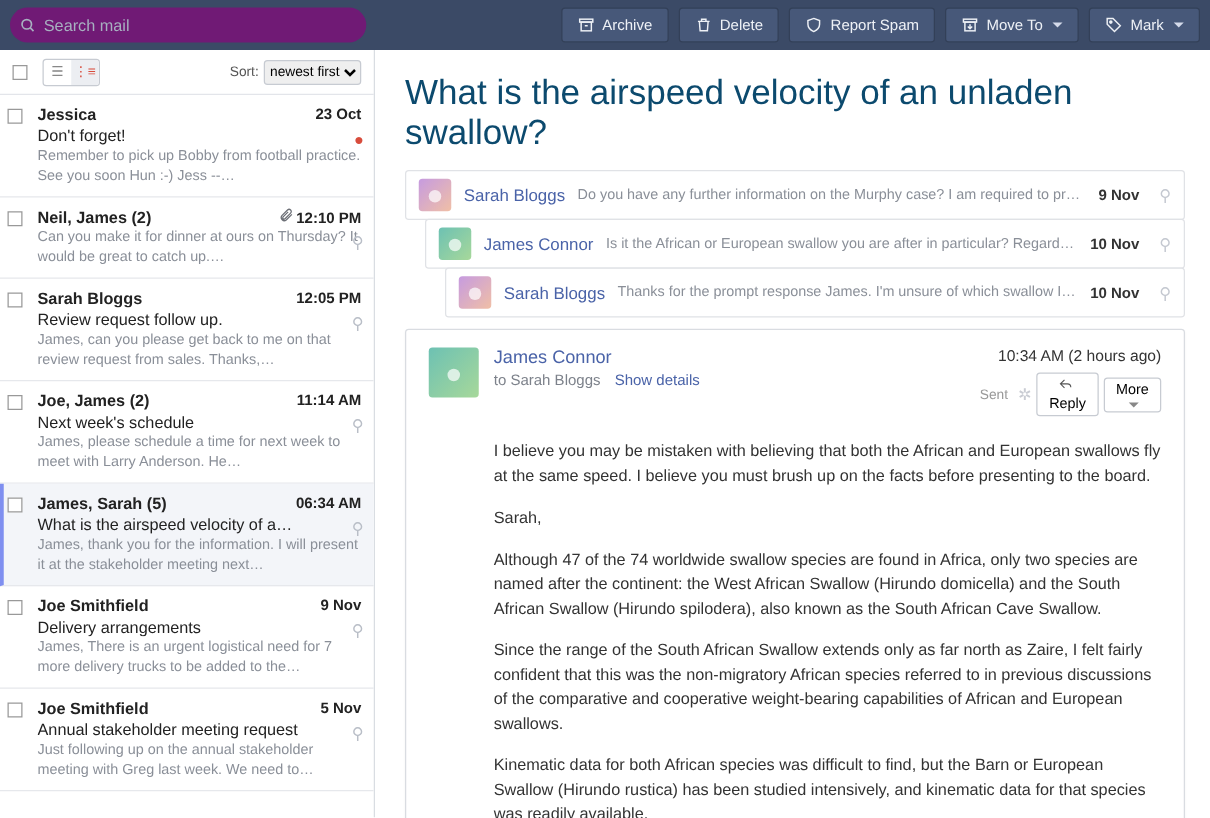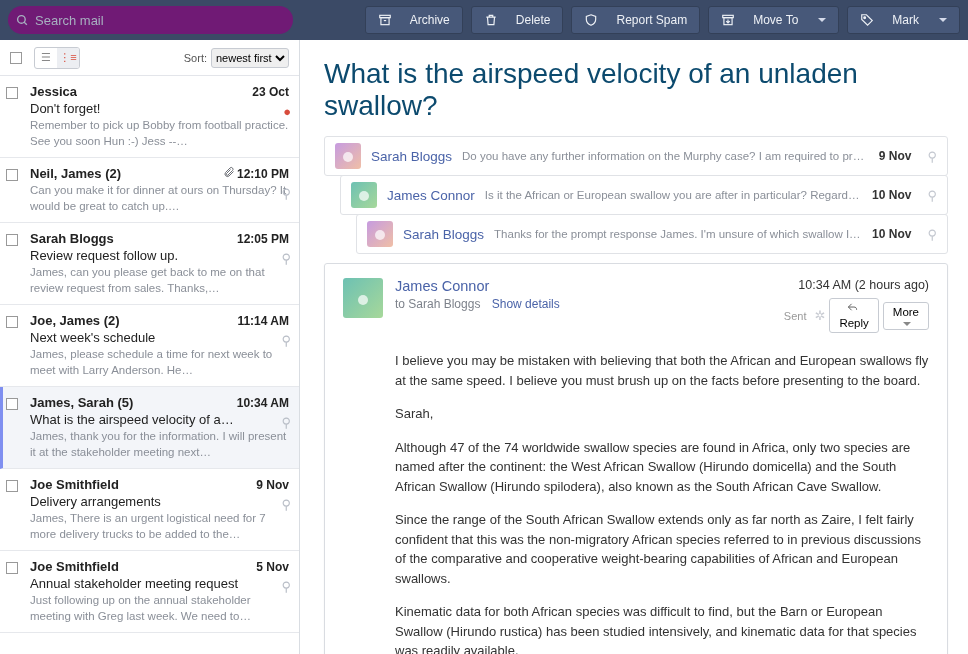--- a/index.html
+++ b/index.html
@@ -39,21 +39,21 @@
     outline: none;
     color: #e6e9f0;
     font-size: 13px;
     flex: 1;
     margin-left: 6px;
   }
   .search input::placeholder { color: #a7b0c0; }
   .tb-btn {
     display: flex;
     align-items: center;
-    gap: 18px;
+    gap: 6px;
     background: #475879;
     color: #eef1f6;
     height: 28px;
     padding: 0 12px;
     border-radius: 3px;
     font-size: 12px;
     border: 1px solid #334058;
     cursor: pointer;
   }
   .tb-btn svg { width: 14px; height: 14px; }
@@ -101,21 +101,21 @@
   .item {
     display:flex;
     padding: 8px 10px 8px 6px;
     border-bottom: 1px solid #e6e8ec;
     gap: 8px;
     position: relative;
   }
   .item.selected { background:#f3f5f9; border-left: 3px solid #7f8ff0; padding-left:3px; }
   .item .ckcol { width: 16px; display:flex; align-items:flex-start; padding-top:3px;}
   .item .body { flex:1; min-width:0; }
-  .row { display:flex; justify-content:space-between; align-items:center; }
+  .row { display:flex; justify-content:space-between; }
   .from { font-weight: bold; font-size: 13px; color:#222; white-space:nowrap; overflow:hidden; text-overflow:ellipsis; }
   .time { font-size: 12px; color:#222; font-weight:bold; white-space:nowrap; margin-left:6px;}
   .subj { font-size: 13px; color:#222; margin-top:2px; white-space:nowrap; overflow:hidden; text-overflow:ellipsis;}
   .prev { font-size: 11.5px; color:#8a8f98; margin-top:2px; line-height:1.35; max-height: 2.7em; overflow:hidden;}
   .pin { color:#b9bec7; font-size:13px; position:absolute; right:8px; top:28px;}
   .pin.red { color:#d84c3c; }
   .attach { width:12px; height:12px; fill:#6c6f76; margin-right:2px; }
   .reply-arrow { width:11px; height:11px; stroke:#555; fill:none; margin-right:3px; vertical-align:-1px;}
   
   .right { flex:1; min-width:0; overflow-y:auto; padding: 18px 20px 20px 24px;}
@@ -283,21 +283,21 @@
     </div>
     <span class="pin ">⚲</span>
         </div>
         <div class="item selected">
     <div class="ckcol">
             <span class="ck"></span>
           </div>
     <div class="body">
       <div class="row">
         <span class="from">James, Sarah  (5)</span>
-        <span class="time">10:34 AM</span>
+        <span class="time">06:34 AM</span>
       </div>
       <div class="subj">What is the airspeed velocity of a…</div>
       <div class="prev">James, thank you for the information. I will present it at the stakeholder meeting next…</div>
     </div>
     <span class="pin ">⚲</span>
         </div>
         <div class="item">
     <div class="ckcol">
             <span class="ck"></span>
           </div>

